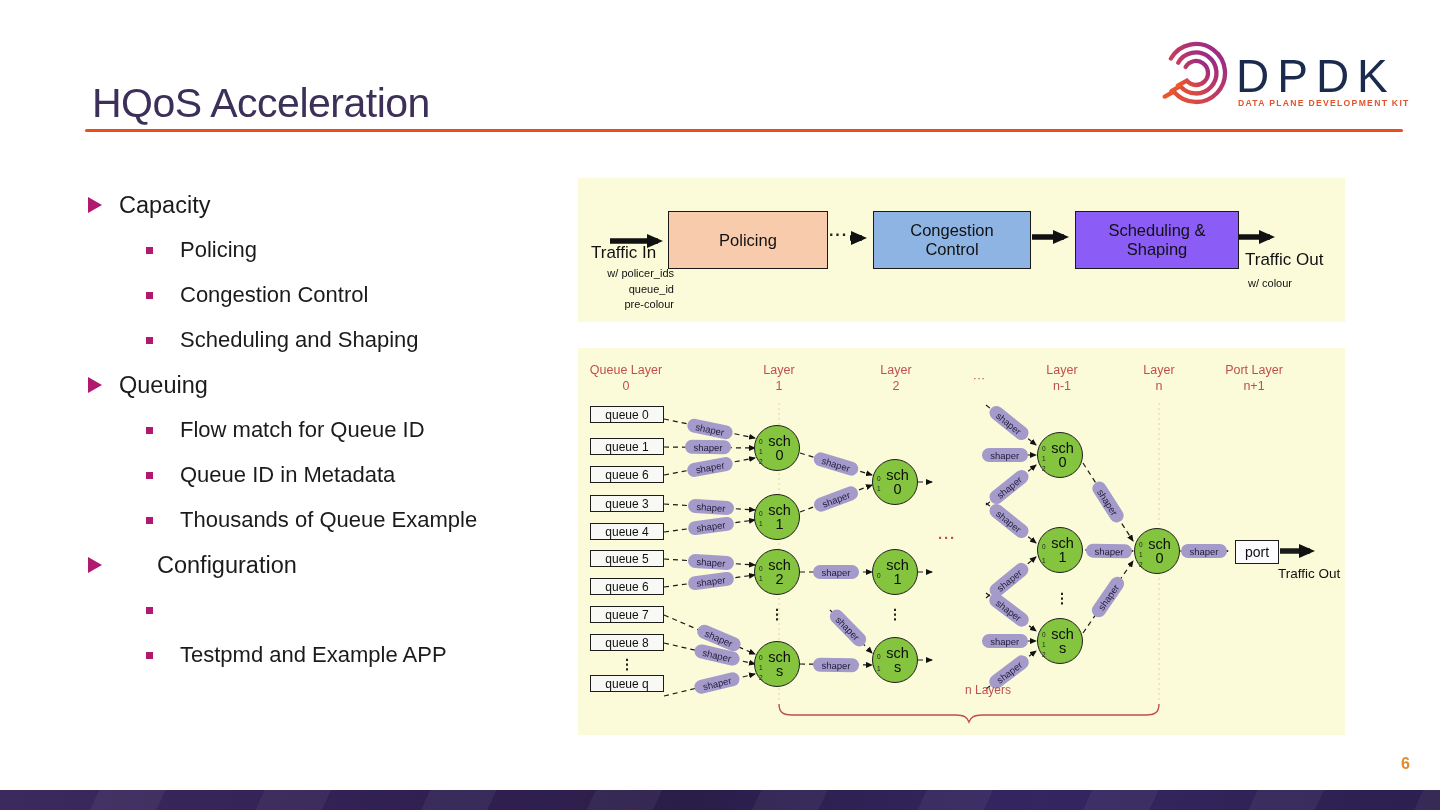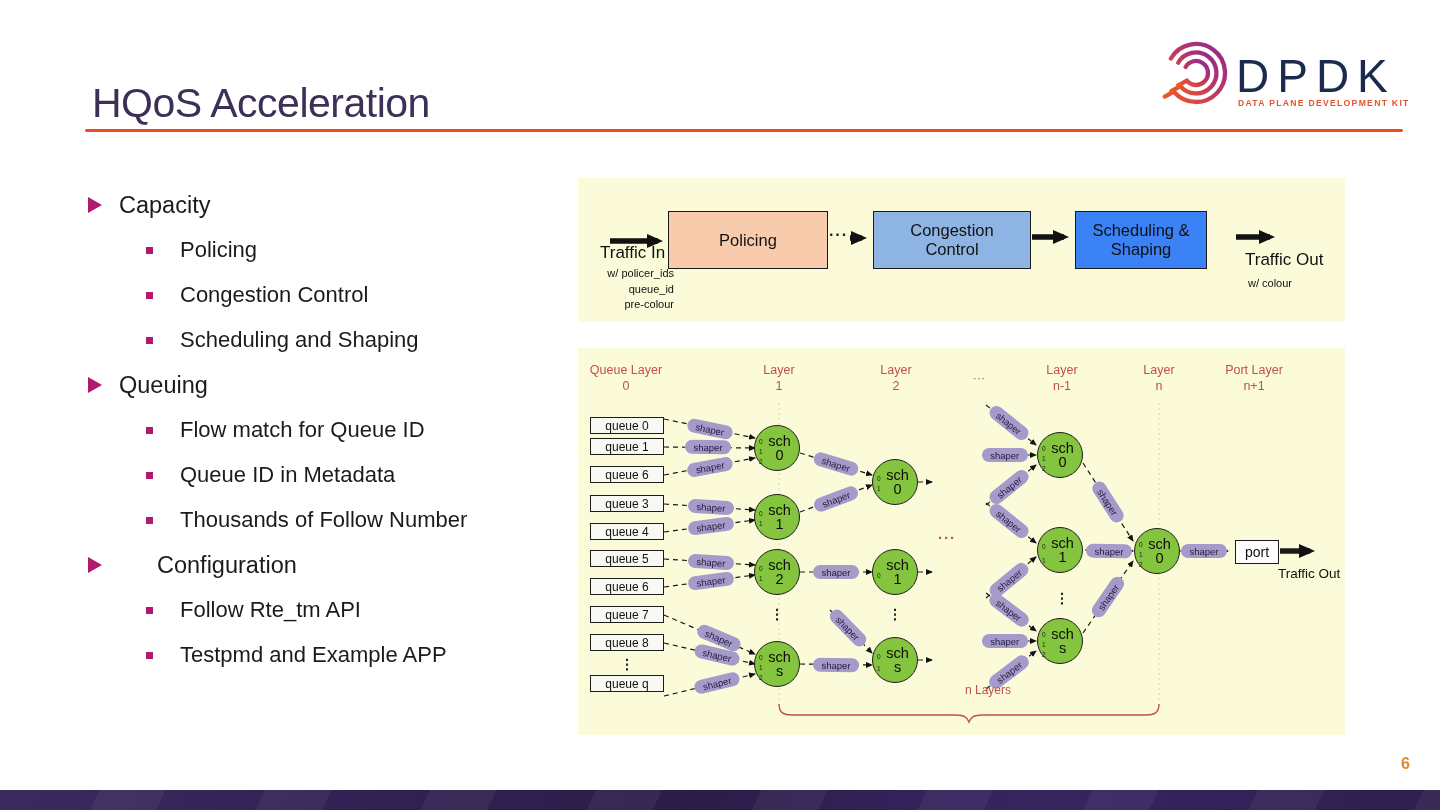--- a/index.html
+++ b/index.html
@@ -28,21 +28,21 @@
   .b-item .sq{width:7px;height:7px;background:var(--bullet-magenta);margin-right:27px}
   .b-item.l2 .label{font-size:22px;color:#1b1b1b}
   
   .panel{position:absolute;background:var(--panel-yellow)}
   .p1{left:578px;top:178px;width:767px;height:144px}
   .p2{left:578px;top:348px;width:767px;height:387px}
   .abs{position:absolute}
   .stage{position:absolute;top:33px;height:58px;border:1.5px solid #1a1a1a;display:flex;
     align-items:center;justify-content:center;text-align:center;font-size:16.5px;line-height:1.15;color:#111}
   .stage span{max-width:112px}
-  .tin{left:22px;top:65px;font-size:17px;color:#111}
+  .tin{left:13px;top:65px;font-size:17px;color:#111}
   .tin-notes{left:16px;top:88px;width:80px;text-align:right;font-size:11px;line-height:15.5px;color:#111}
   .tout1{left:667px;top:72px;font-size:17px;color:#111}
   .tout1n{left:670px;top:99px;font-size:11px;color:#111}
   .hdots{font-size:16px;font-weight:bold;color:#222;letter-spacing:1px}
   
   .lyr-hdr{position:absolute;width:96px;text-align:center;font-size:12.5px;line-height:16px;color:var(--layer-red)}
   .qbox{position:absolute;left:12px;width:74px;height:17px;background:#f8f8f4;border:1.2px solid #1c1c1c;
     display:flex;align-items:center;justify-content:center;font-size:12px;color:#111}
   .sch{position:absolute;width:46px;height:46px;border-radius:50%;background:var(--node-green);
     border:1.6px solid #1e1e1e;display:flex;flex-direction:column;align-items:center;justify-content:center;
@@ -108,29 +108,28 @@
       <div class="b-item l2" style="top: 225px;">
         <span class="sq"></span>
         <span class="label">Flow match for Queue ID</span>
       </div>
       <div class="b-item l2" style="top: 270px;">
         <span class="sq"></span>
         <span class="label">Queue ID in Metadata</span>
       </div>
       <div class="b-item l2" style="top: 315px;">
         <span class="sq"></span>
-        <span class="label">Thousands of Follow Number</span>
+        <span class="label">Thousands of Queue Example</span>
       </div>
       <div class="b-item l1" style="top: 360px; gap: 38px;">
         <span class="tri"></span>
         <span class="label">Configuration</span>
       </div>
       <div class="b-item l2" style="top: 405px;">
         <span class="sq"></span>
-        <span class="label">Follow Rte_tm API</span>
       </div>
       <div class="b-item l2" style="top: 450px;">
         <span class="sq"></span>
         <span class="label">Testpmd and Example APP</span>
       </div>
     </div>
 
   <div class="panel p1">
     <svg class="abs" width="767" height="144" style="left:0;top:0">
       <defs>
@@ -151,21 +150,21 @@
       <div>queue_id</div>
       <div>pre-colour</div>
     </div>
     <div class="stage" style="left: 90px; width: 160px; background: rgb(248, 203, 173);">
       <span>Policing</span>
       </div>
     <div class="abs hdots" style="left:251px;top:48px">···</div>
     <div class="stage" style="left: 295px; width: 158px; background: rgb(142, 180, 227);">
       <span>Congestion Control</span>
       </div>
-    <div class="stage" style="left: 497px; width: 132px; background: #3b82f6;">
+    <div class="stage" style="left: 497px; width: 164px; background: #8b5cf6;">
       <span>Scheduling &amp; Shaping</span>
       </div>
     <div class="abs tout1">Traffic Out</div>
     <div class="abs tout1n">w/ colour</div>
   </div>
 
   <div class="panel p2" id="hpanel">
       <svg width="767" height="387" class="abs" style="left: 0px; top: 0px;">
         <defs>
           <marker id="msm" markerUnits="userSpaceOnUse" markerWidth="7" markerHeight="6" refX="6" refY="3" orient="auto">
@@ -257,21 +256,21 @@
         <div>n-1</div>
       </div>
       <div class="lyr-hdr" style="left: 533px; top: 14px;">
         <div>Layer</div>
         <div>n</div>
       </div>
       <div class="lyr-hdr" style="left: 628px; top: 14px;">
         <div>Port Layer</div>
         <div>n+1</div>
       </div>
-      <div class="qbox" style="top: 69px;">queue 0</div>
+      <div class="qbox" style="top: 58px;">queue 0</div>
       <div class="qbox" style="top: 90px;">queue 1</div>
       <div class="qbox" style="top: 118px;">queue 6</div>
       <div class="qbox" style="top: 147px;">queue 3</div>
       <div class="qbox" style="top: 175px;">queue 4</div>
       <div class="qbox" style="top: 202px; text-align: right;">queue 5</div>
       <div class="qbox" style="top: 230px;">queue 6</div>
       <div class="qbox" style="top: 258px;">queue 7</div>
       <div class="qbox" style="top: 286px;">queue 8</div>
       <div class="qbox" style="top: 327px;">queue q</div>
       <div class="sch" style="left: 176px; top: 77px;">

